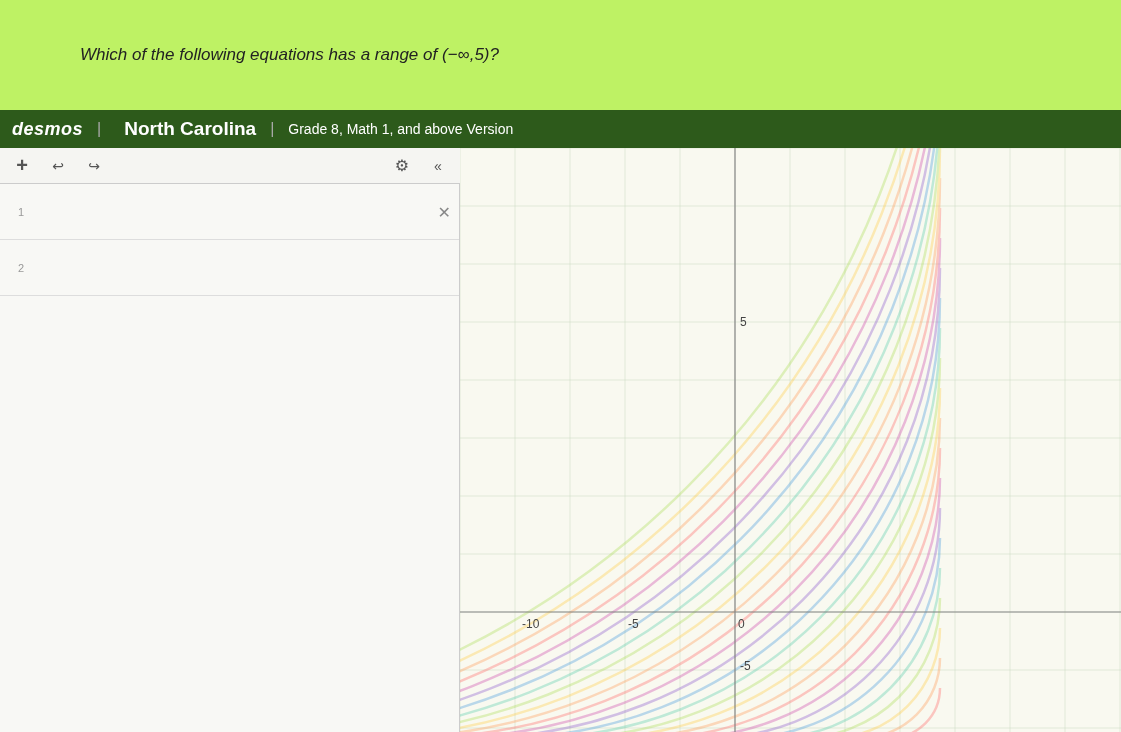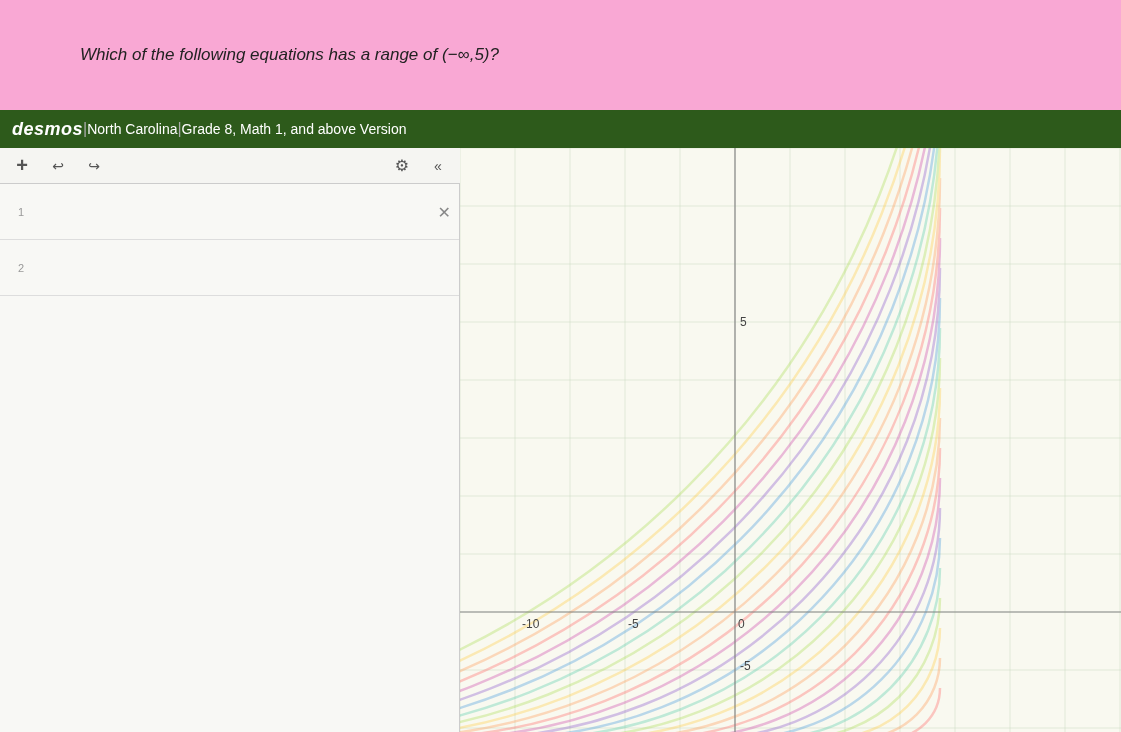--- a/index.html
+++ b/index.html
@@ -13,21 +13,21 @@
       position: relative;
     }
 
     
     .question-area {
       position: absolute;
       top: 0;
       left: 0;
       width: 1121px;
       height: 110px;
-      background: #f9a8d4;
+      background: #bef264;
       display: flex;
       align-items: center;
       padding: 20px 80px;
     }
 
     .question-text {
       font-size: 17px;
       color: #222;
       font-style: italic;
     }
@@ -36,40 +36,41 @@
     .desmos-header {
       position: absolute;
       top: 110px;
       left: 0;
       width: 1121px;
       height: 38px;
       background: #2d5a1b;
       display: flex;
       align-items: center;
       padding: 0 12px;
-      gap: 0;
+      gap: 14px;
     }
 
     .desmos-logo {
       font-size: 18px;
       font-weight: bold;
       color: white;
       font-style: italic;
       letter-spacing: 0.5px;
     }
 
     .header-divider {
       color: #aaa;
       font-size: 16px;
     }
 
     .header-region {
       color: white;
-      font-size: 14px;
-      font-weight: normal;
+      font-size: 19px;
+      font-weight: bold;
+      margin-left: 9px;
     }
 
     .header-course {
       color: white;
       font-size: 14px;
       font-weight: normal;
     }
 
     
     .toolbar {

